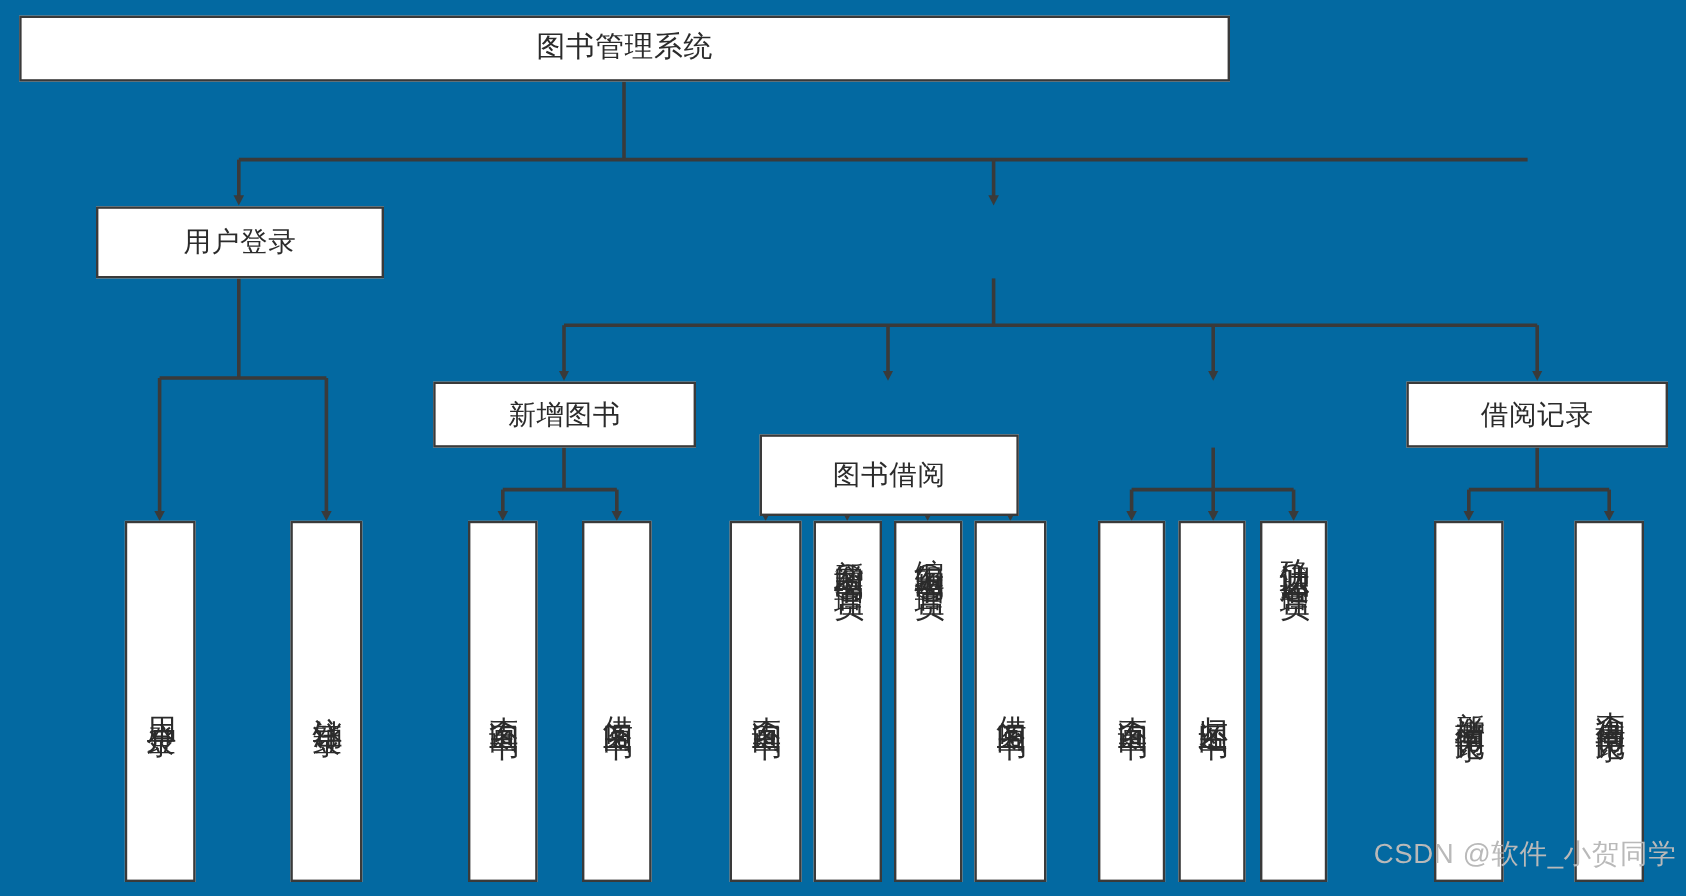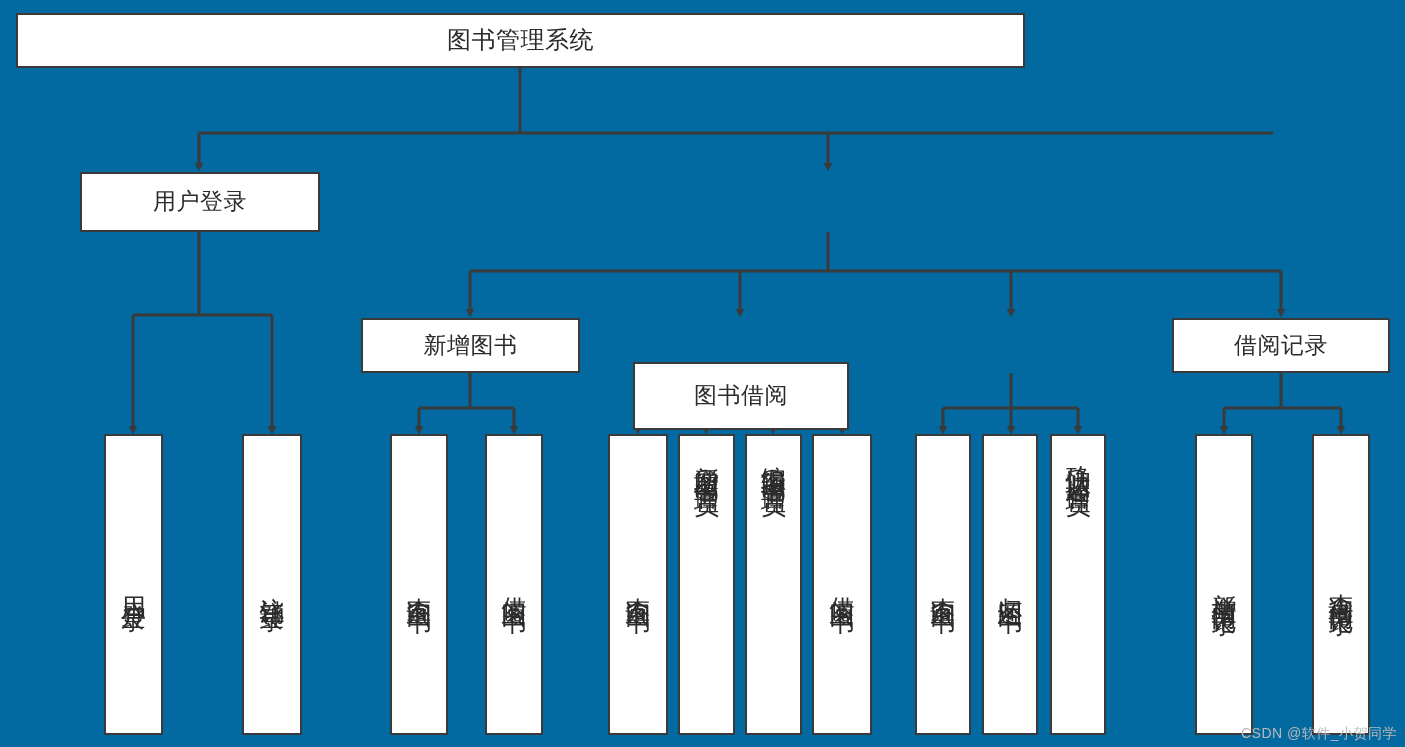--- a/index.html
+++ b/index.html
@@ -65,22 +65,22 @@
     max-height: 100%;
   }
   
   .node.vert.mid {
     align-items: center;
     padding-top: 0;
   }
   .watermark {
     position: absolute;
     right: 8px;
-    bottom: 4px;
-    font-size: 14px;
+    bottom: 20px;
+    font-size: 23px;
     color: #b9b9b9;
     letter-spacing: 0.5px;
     white-space: nowrap;
   }
 </style>
 </head>
 <body>
 
 <div id="canvas">
 

